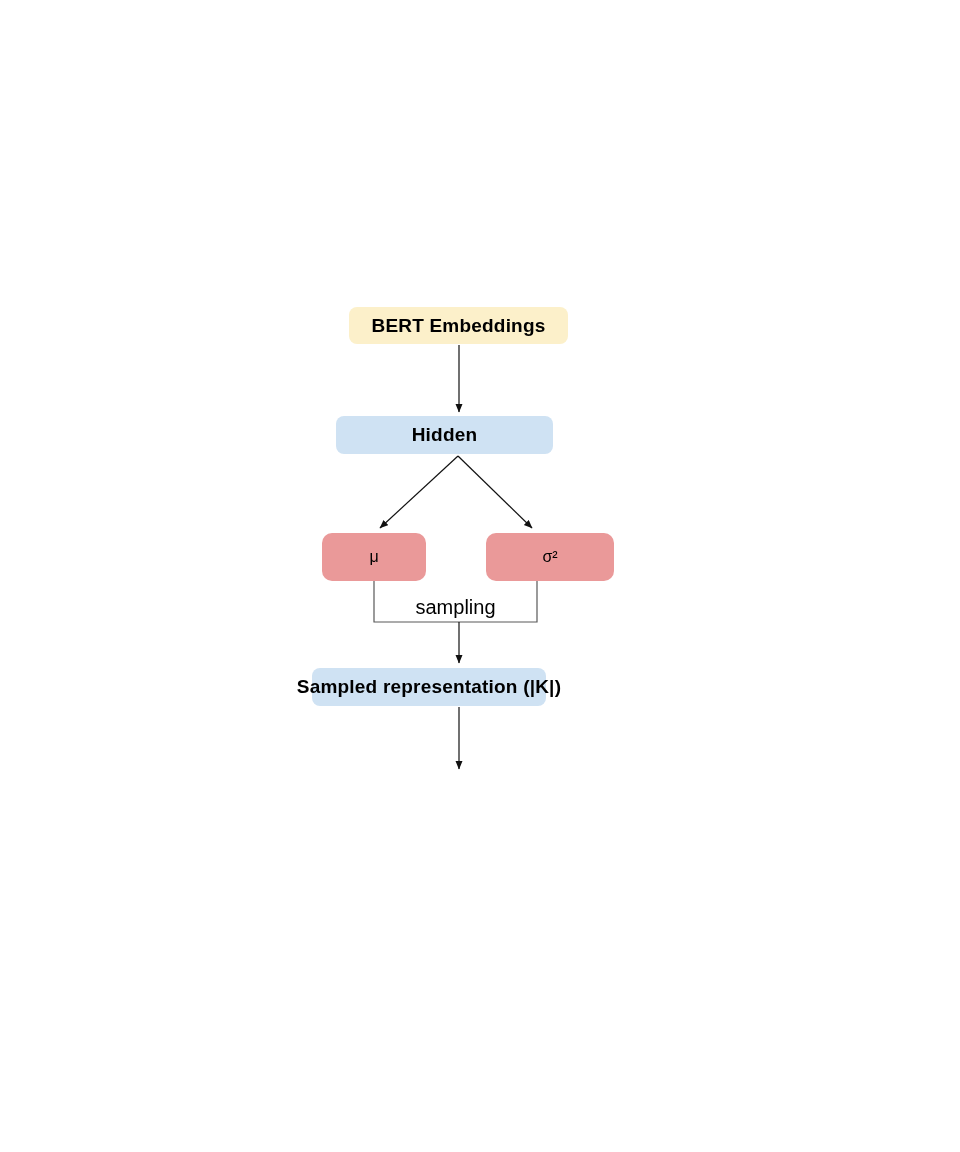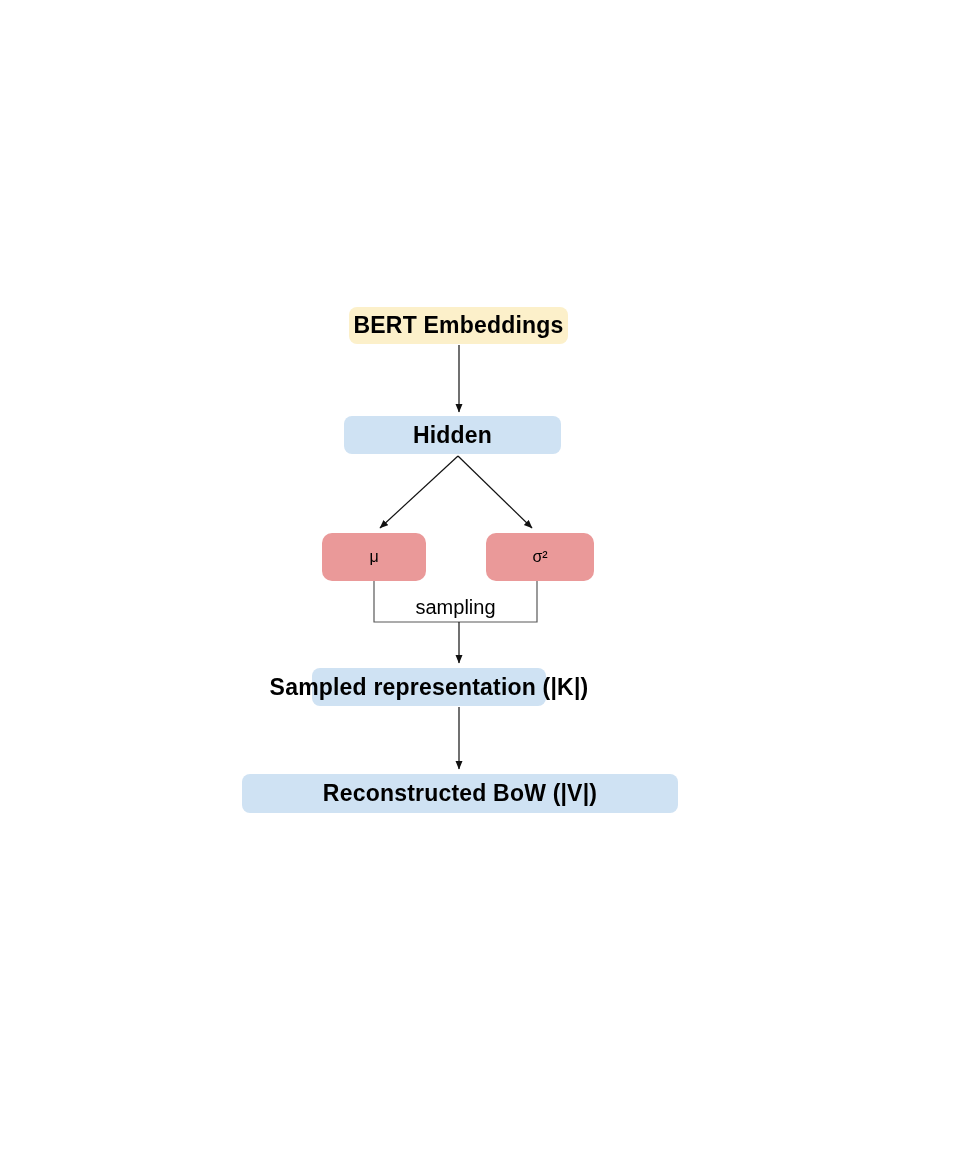--- a/index.html
+++ b/index.html
@@ -25,31 +25,31 @@
     position: absolute;
     display: flex;
     align-items: center;
     justify-content: center;
     color: var(--text, #000000);
     box-sizing: border-box;
     white-space: nowrap;
   }
   .node.bold {
     font-weight: bold;
-    font-size: 23px;
+    font-size: 19px;
     letter-spacing: 0.2px;
   }
   .node.plain {
     font-weight: normal;
     font-size: 16px;
   }
   .n-bert          { left: 349px; top: 307px; width: 219px; height: 37px; border-radius: 8px;  background: var(--node-yellow, #fcf0ca); }
-  .n-hidden        { left: 344px; top: 416px; width: 217px; height: 38px; border-radius: 8px;  background: var(--node-blue, #cfe2f3); }
+  .n-hidden        { left: 336px; top: 416px; width: 217px; height: 38px; border-radius: 8px;  background: var(--node-blue, #cfe2f3); }
   .n-mu            { left: 322px; top: 533px; width: 104px; height: 48px; border-radius: 10px; background: var(--node-red, #ea9999); }
-  .n-sigma         { left: 486px; top: 533px; width: 108px; height: 48px; border-radius: 10px; background: var(--node-red, #ea9999); }
+  .n-sigma         { left: 486px; top: 533px; width: 128px; height: 48px; border-radius: 10px; background: var(--node-red, #ea9999); }
   .n-sampled       { left: 312px; top: 668px; width: 234px; height: 38px; border-radius: 8px;  background: var(--node-blue, #cfe2f3); }
   .n-reconstructed { left: 242px; top: 774px; width: 436px; height: 39px; border-radius: 8px;  background: var(--node-blue, #cfe2f3); }
   .edge-label {
     position: absolute;
     left: 374px;
     top: 598px;
     width: 163px;
     text-align: center;
     font-size: 20px;
     line-height: 19px;
@@ -88,19 +88,16 @@
   </div>
 
   <div class="node plain n-sigma">
     <span>σ²</span>
   </div>
 
   <div class="node bold n-sampled">
     <span>Sampled representation (|K|)</span>
   </div>
 
-  <div class="node bold n-reconstructed">
-    <span>Reconstructed BoW (|V|)</span>
-  </div>
 
   <div class="edge-label">sampling</div>
 
 </div>
 
 </body></html>

